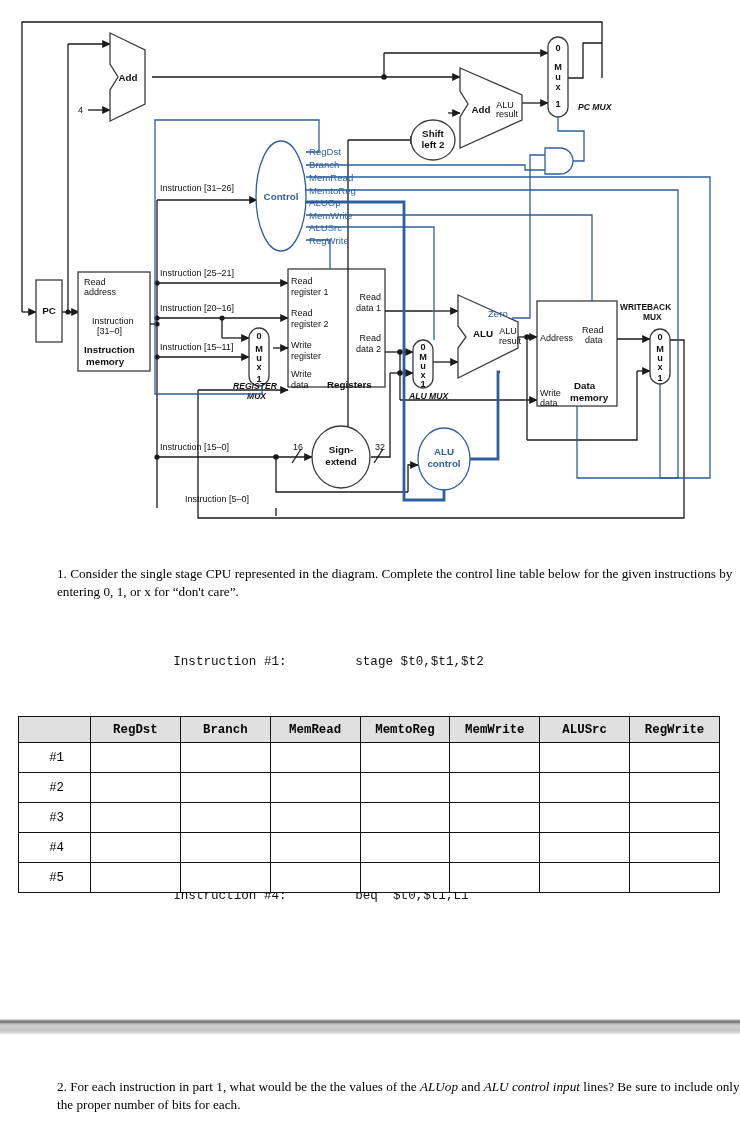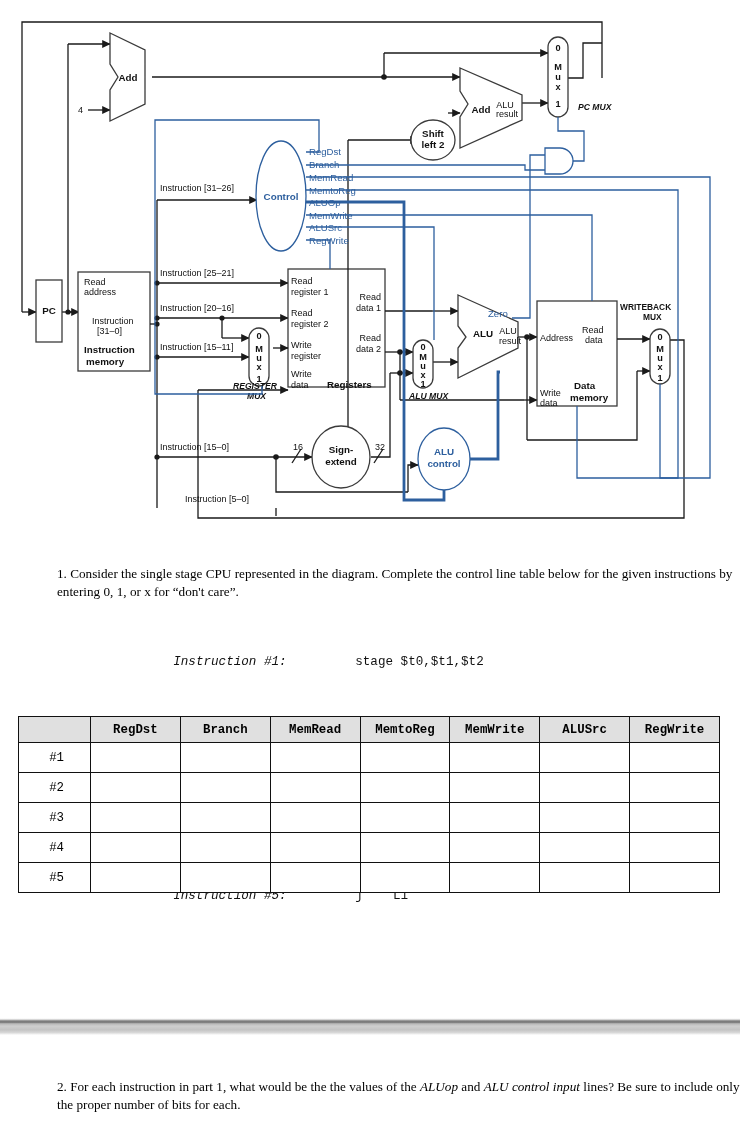--- a/index.html
+++ b/index.html
@@ -43,21 +43,21 @@
     position: absolute;
     left: 143px;
     top: 608px;
     font-family: "Liberation Mono", "DejaVu Sans Mono", monospace;
     font-size: 12.6px;
     line-height: 15.6px;
     color: #111;
     white-space: pre;
   }
   #instruction-list .ins-row { display: block; }
-  #instruction-list .ins-label { display: inline-block; width: 182px; font-style: italic; }
+  #instruction-list .ins-label { display: inline-block; width: 182px; }
 
   
   #control-table {
     position: absolute;
     left: 18px;
     top: 716px;
     width: 702px;
     border-collapse: collapse;
     font-family: "Liberation Mono", "DejaVu Sans Mono", monospace;
     font-size: 12.4px;
@@ -367,21 +367,21 @@
   <span class="ins-row">
     <span class="ins-label">Instruction #1:</span><span>stage $t0,$t1,$t2</span>
   </span>
   <span class="ins-row">
     <span class="ins-label">Instruction #2:</span><span>10101100011000100000000000010100</span>
   </span>
   <span class="ins-row">
     <span class="ins-label">Instruction #3:</span><span>sh $t0,$t1,100</span>
   </span>
   <span class="ins-row">
-    <span class="ins-label">Instruction #5:</span><span>j    L1</span>
+    <span class="ins-label">Instruction #4:</span><span>beq  $t0,$t1,L1</span>
   </span>
 </div>
 
 <table id="control-table">
   <colgroup>
     <col class="c0">
       <col>
       <col>
       <col>
       <col>

